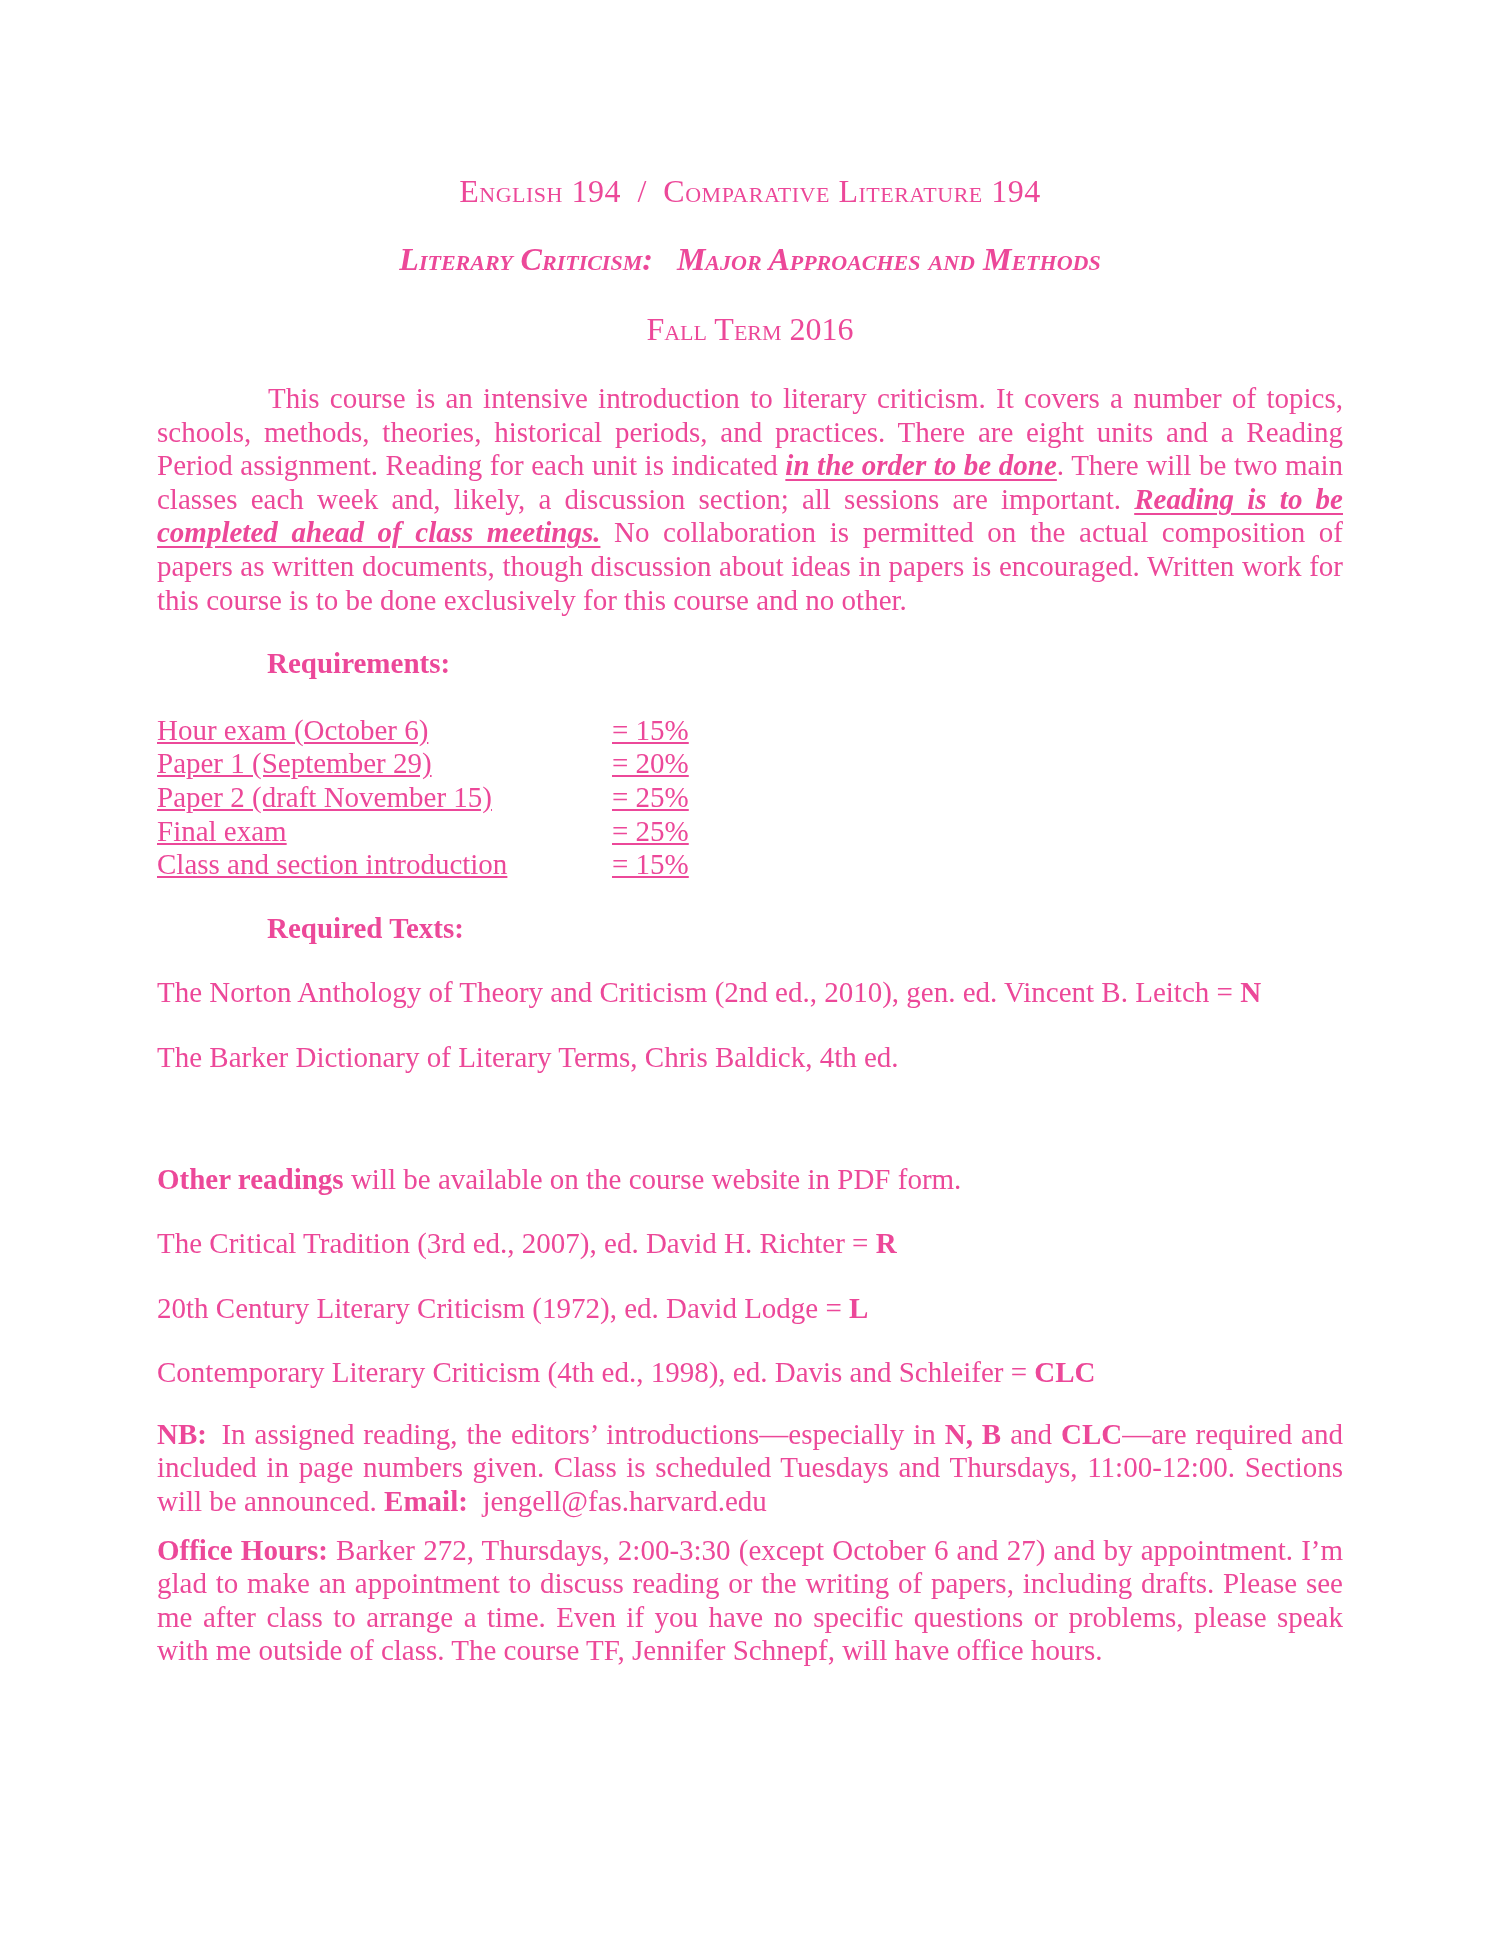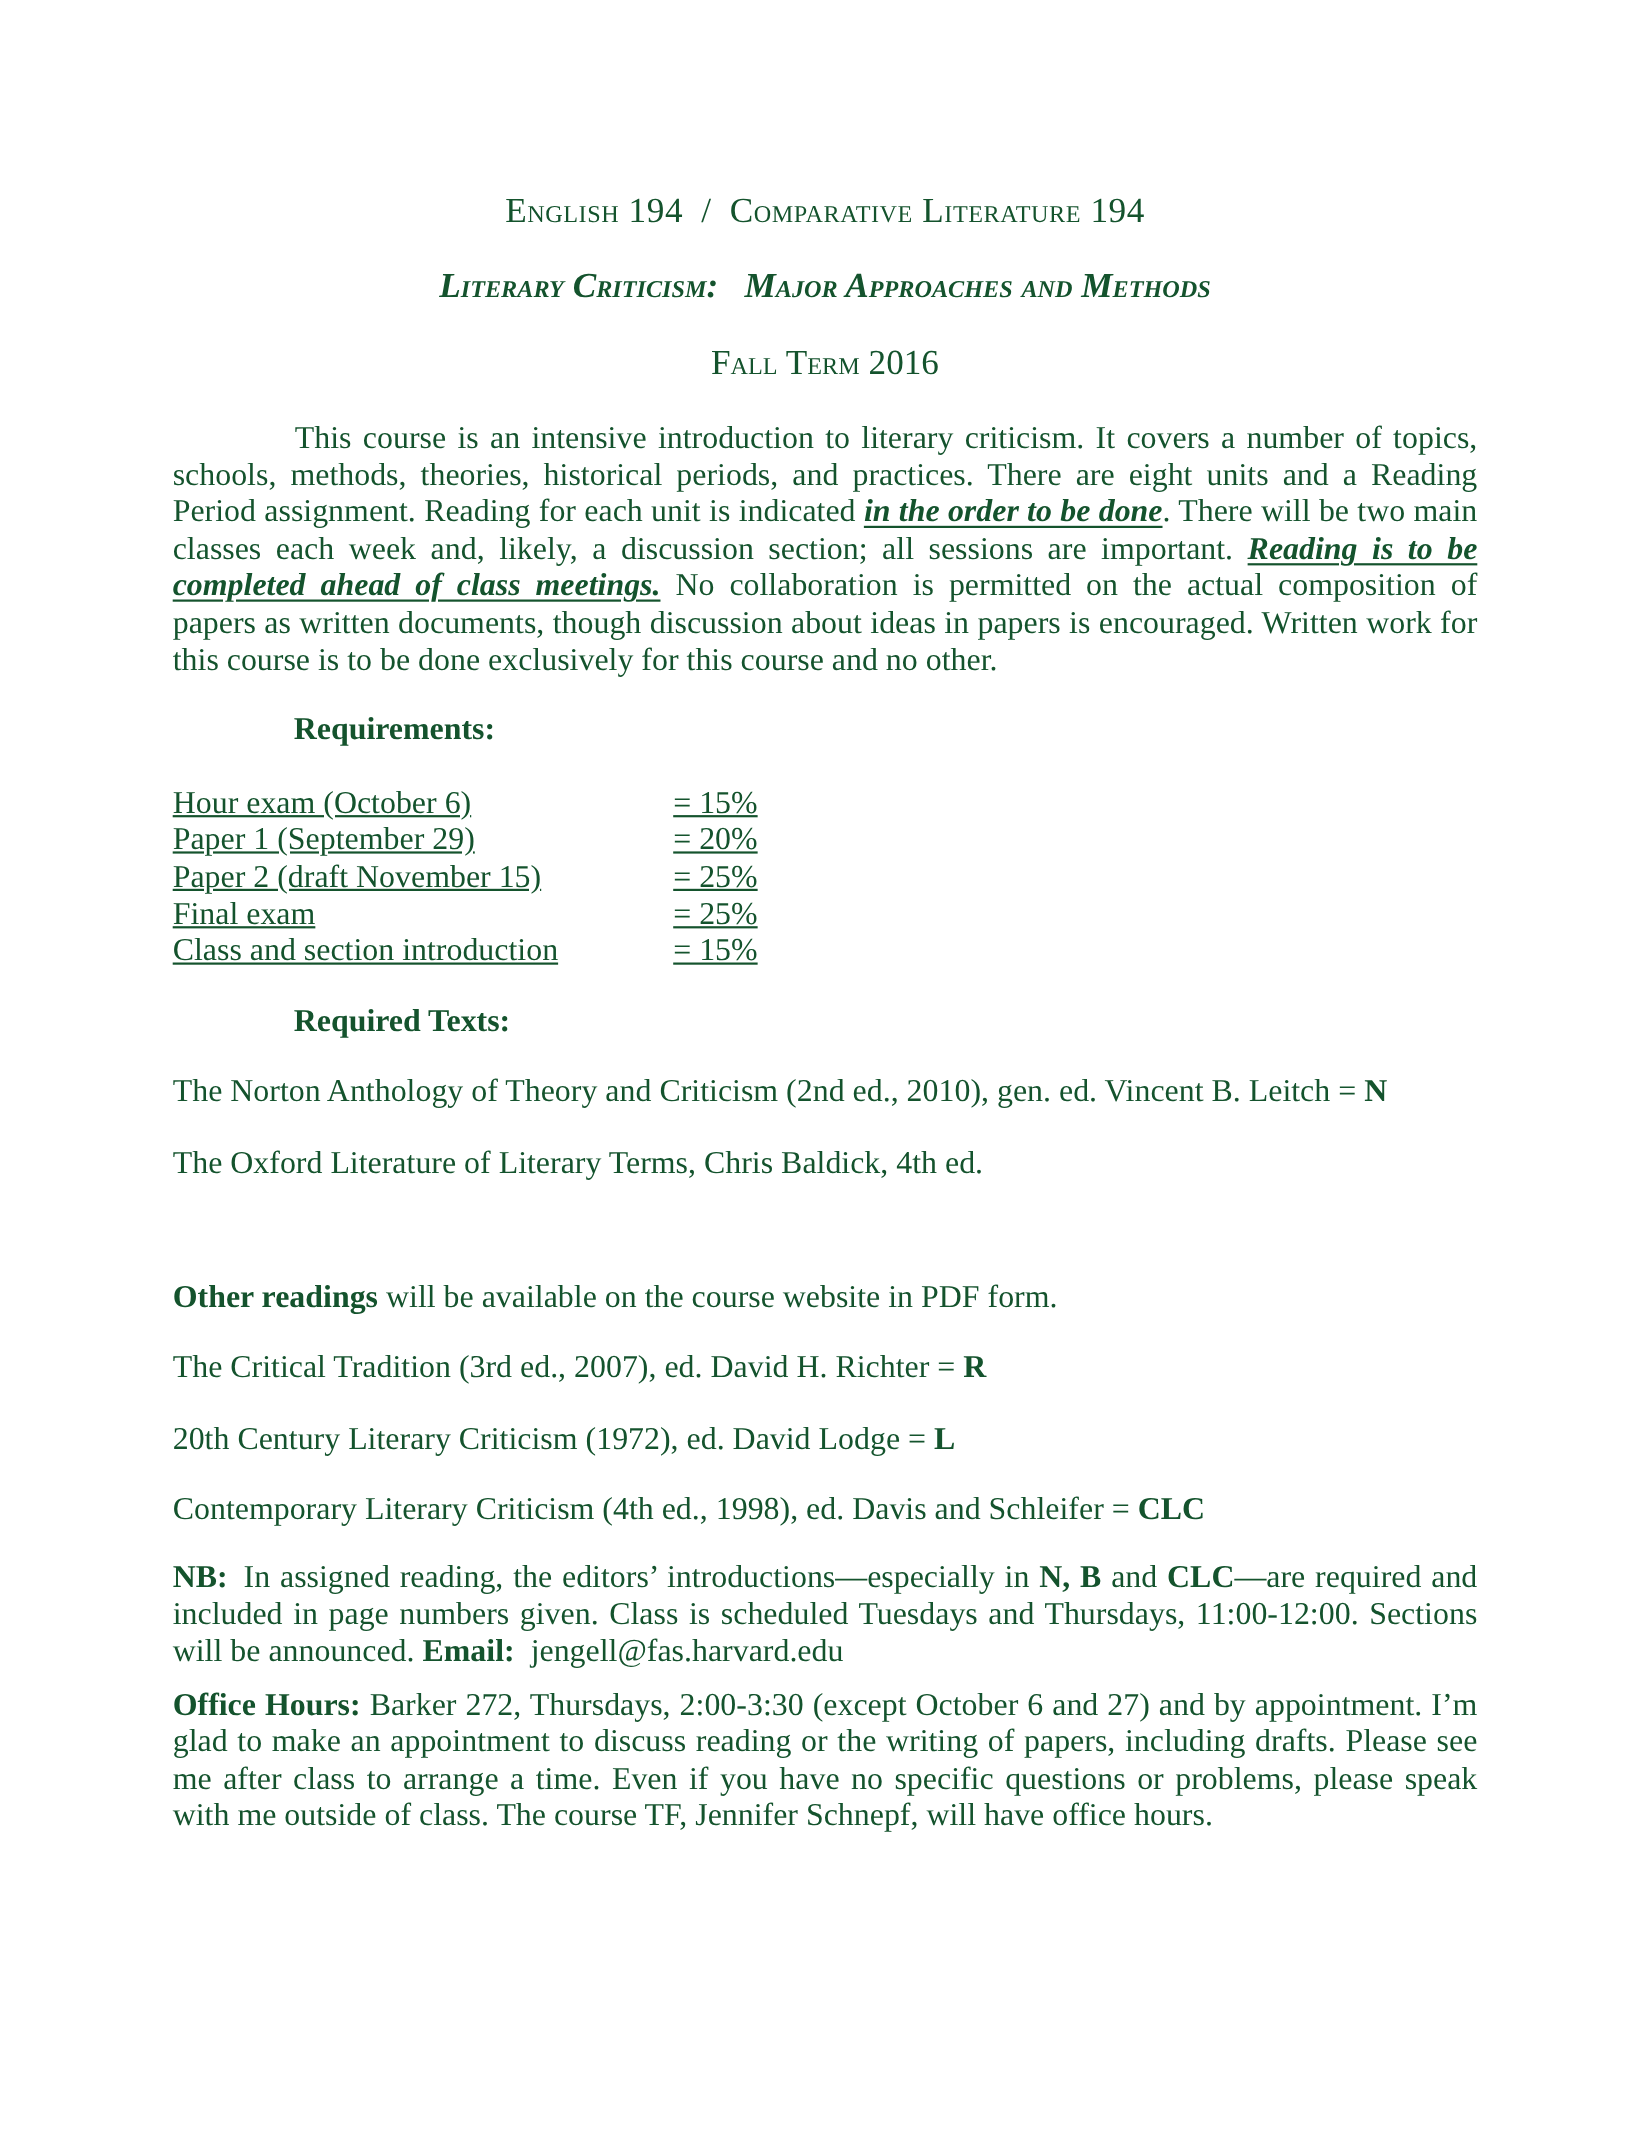--- a/index.html
+++ b/index.html
@@ -5,21 +5,21 @@
   html, body {
     margin: 0;
     padding: 0;
     background: #ffffff;
   }
   .page {
     position: relative;
     width: 1500px;
     height: 1941px;
     background: #ffffff;
-    color: #14532d;
+    color: #ec4899;
     font-family: "Liberation Serif", "DejaVu Serif", serif;
     overflow: hidden;
   }
   .content {
     box-sizing: border-box;
     padding: 174px 157px 0 157px; 
   }
   
   .doc-title {
     text-align: center;
@@ -100,21 +100,21 @@
       <div class="req-row">
         <span class="req-label">Class and section introduction</span>
         <span class="req-value">= 15%</span>
       </div>
     </div>
 
     <p class="body-text section-heading rt-heading">Required Texts:</p>
 
     <p class="body-text book-line"><span class="it">The Norton Anthology of Theory and Criticism</span><span> (2nd ed., 2010), gen. ed. Vincent B. Leitch = </span><span class="bold">N</span></p>
 
-    <p class="body-text book-line"><span class="it">The Oxford Literature of Literary Terms</span><span>, Chris Baldick, 4th ed.</span></p>
+    <p class="body-text book-line"><span class="it">The Barker Dictionary of Literary Terms</span><span>, Chris Baldick, 4th ed.</span></p>
 
     <p class="body-text book-line gap-large"><span class="bold">Other readings</span><span> will be available on the course website in PDF form.</span></p>
 
     <p class="body-text book-line"><span class="it">The Critical Tradition</span><span> (3rd ed., 2007), ed. David H. Richter = </span><span class="bold">R</span></p>
 
     <p class="body-text book-line"><span class="it">20th Century Literary Criticism</span><span> (1972), ed. David Lodge = </span><span class="bold">L</span></p>
 
     <p class="body-text book-line"><span class="it">Contemporary Literary Criticism</span><span> (4th ed., 1998), ed. Davis and Schleifer = </span><span class="bold">CLC</span></p>
 
 

